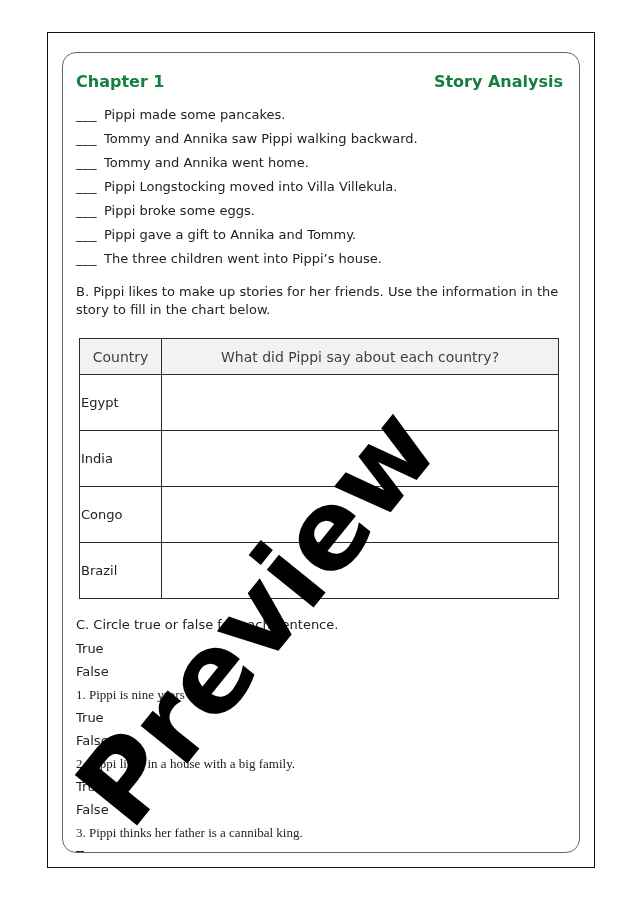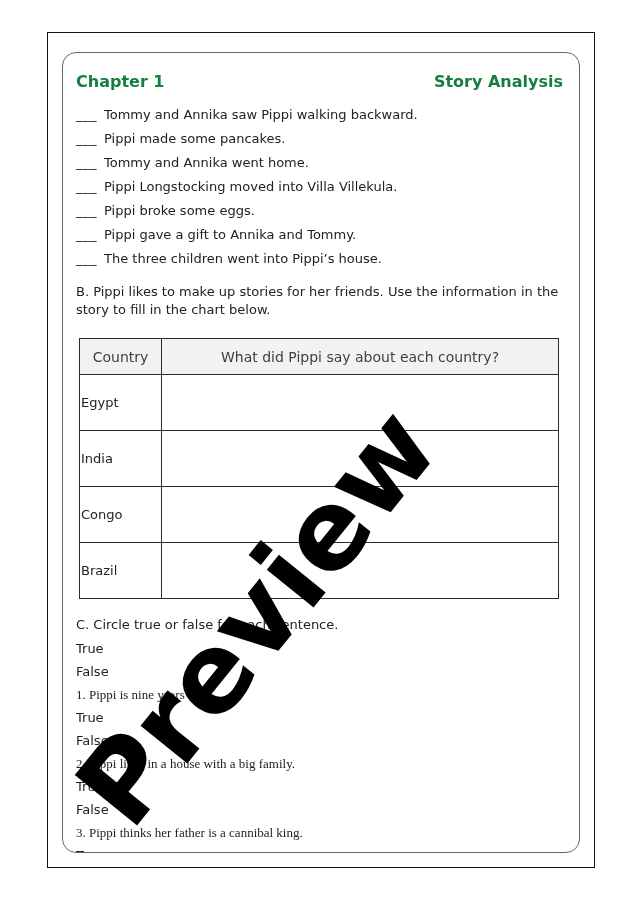--- a/index.html
+++ b/index.html
@@ -134,24 +134,24 @@
 <div class="sheet-inner">
 
   <div class="doc-header">
     <span>Chapter 1</span>
     <span>Story Analysis</span>
   </div>
 
 
   <div class="a-list">
     <div class="a-item">
+      <span class="blank">___</span><span>Pippi made some pancakes.</span>
+    </div>
+    <div class="a-item">
       <span class="blank">___</span><span>Tommy and Annika saw Pippi walking backward.</span>
-    </div>
-    <div class="a-item">
-      <span class="blank">___</span><span>Pippi made some pancakes.</span>
     </div>
     <div class="a-item">
       <span class="blank">___</span><span>Tommy and Annika went home.</span>
     </div>
     <div class="a-item">
       <span class="blank">___</span><span>Pippi Longstocking moved into Villa Villekula.</span>
     </div>
     <div class="a-item">
       <span class="blank">___</span><span>Pippi broke some eggs.</span>
     </div>

